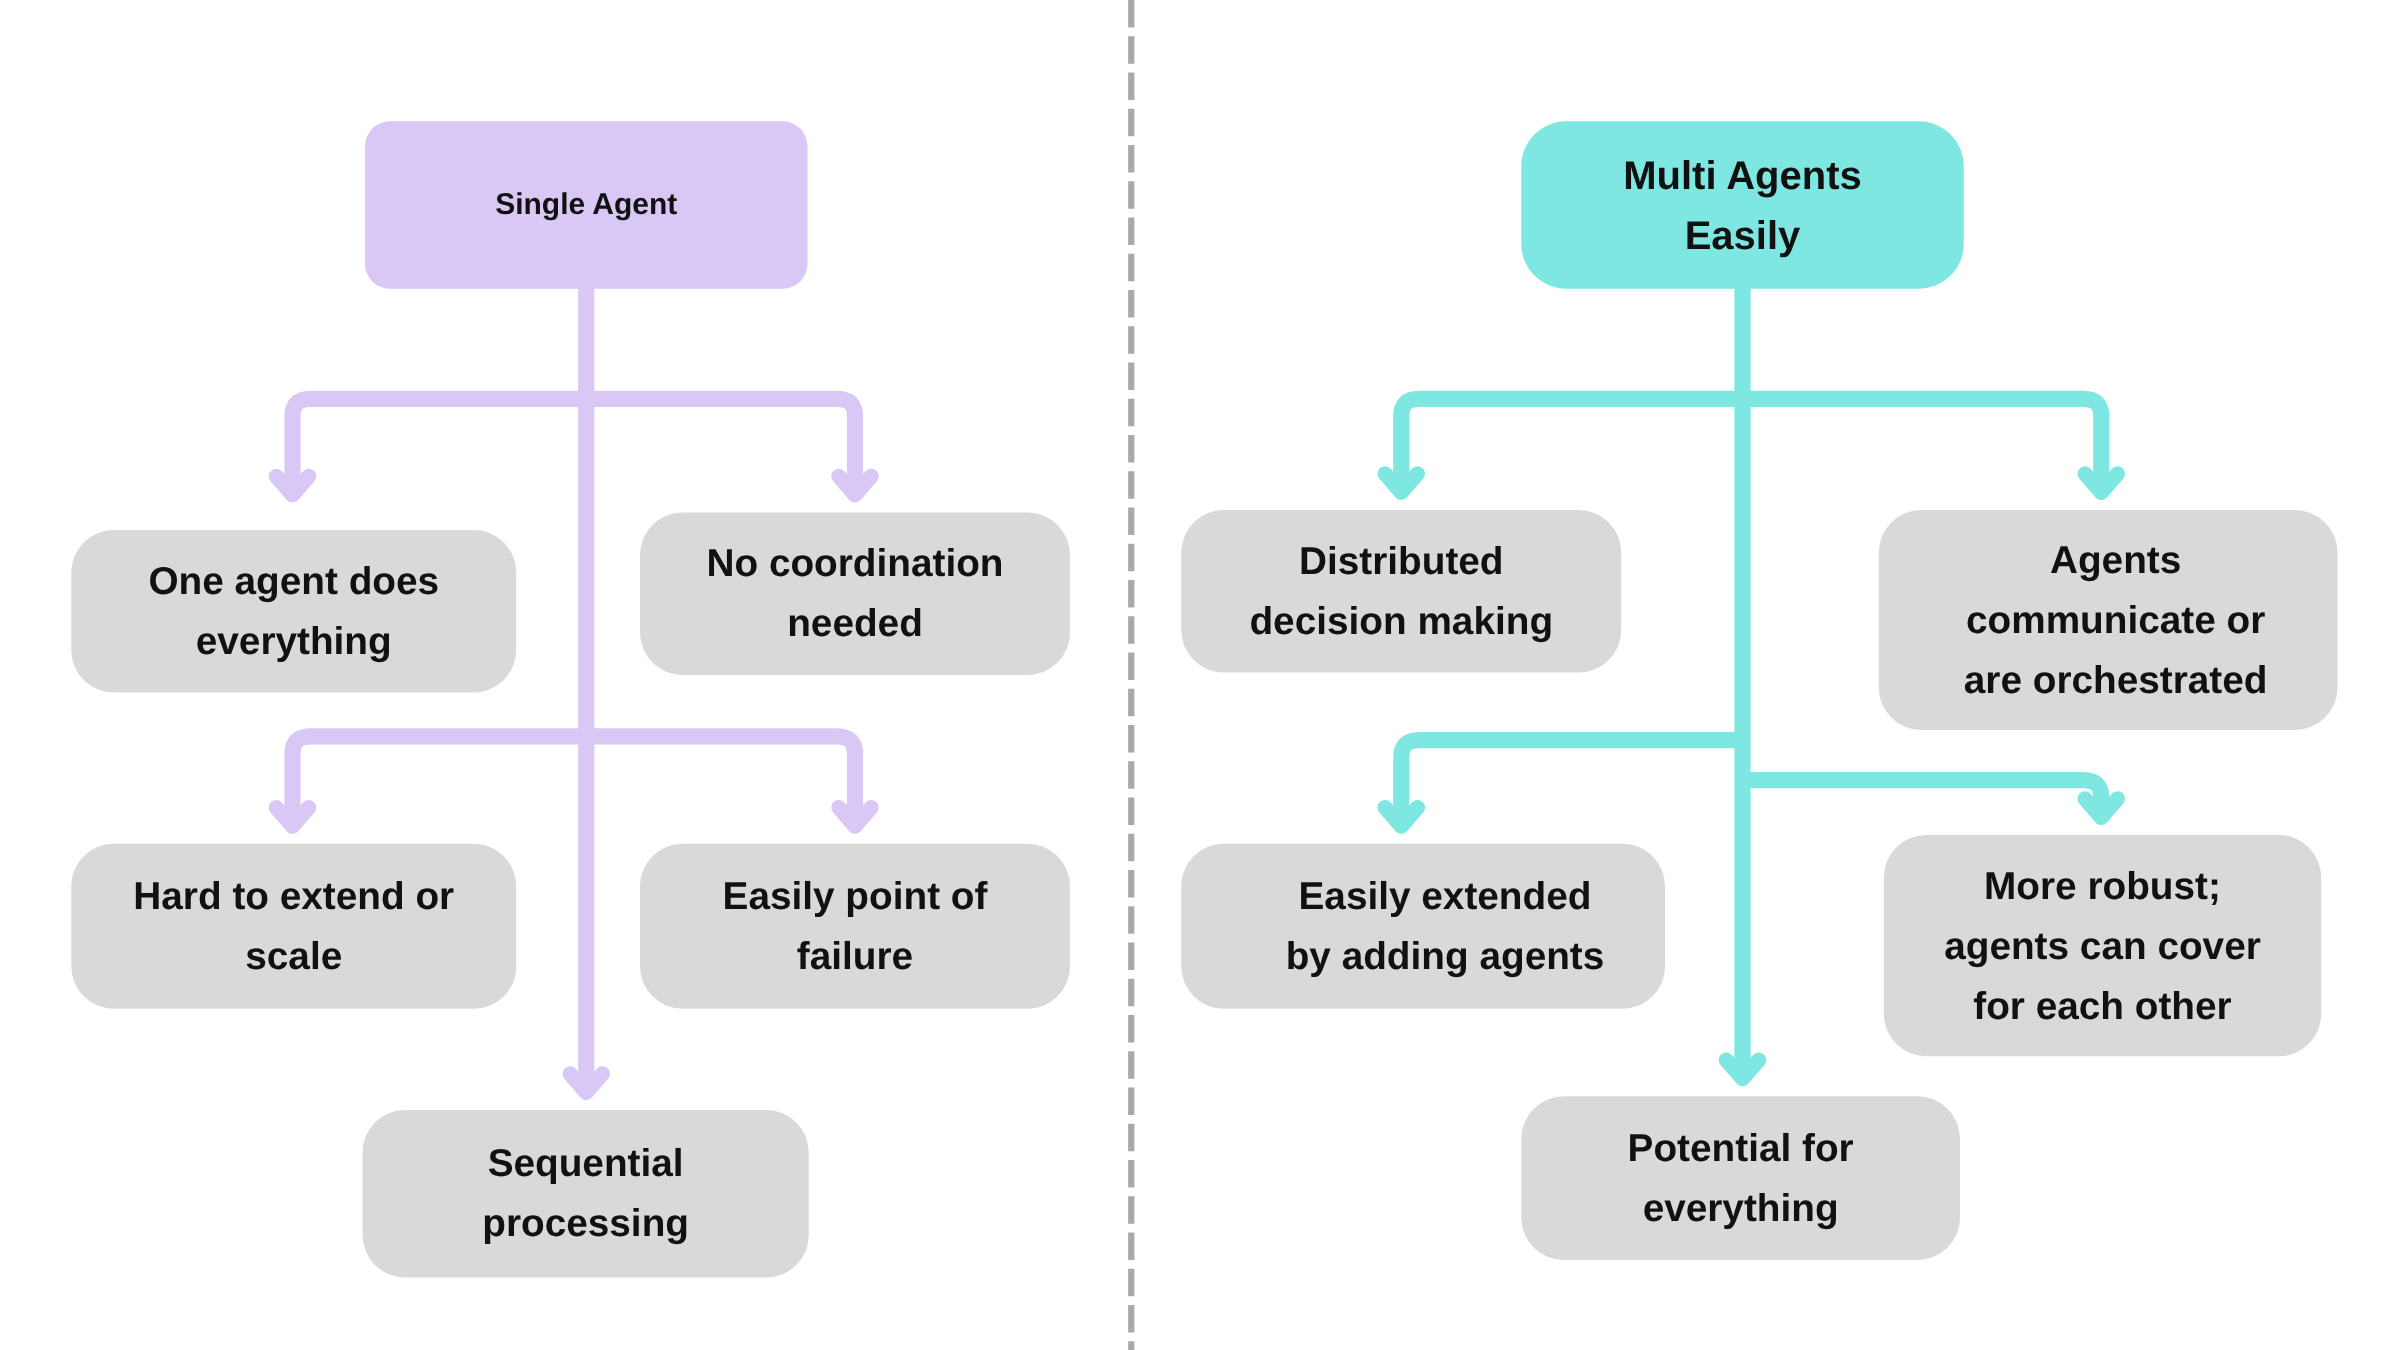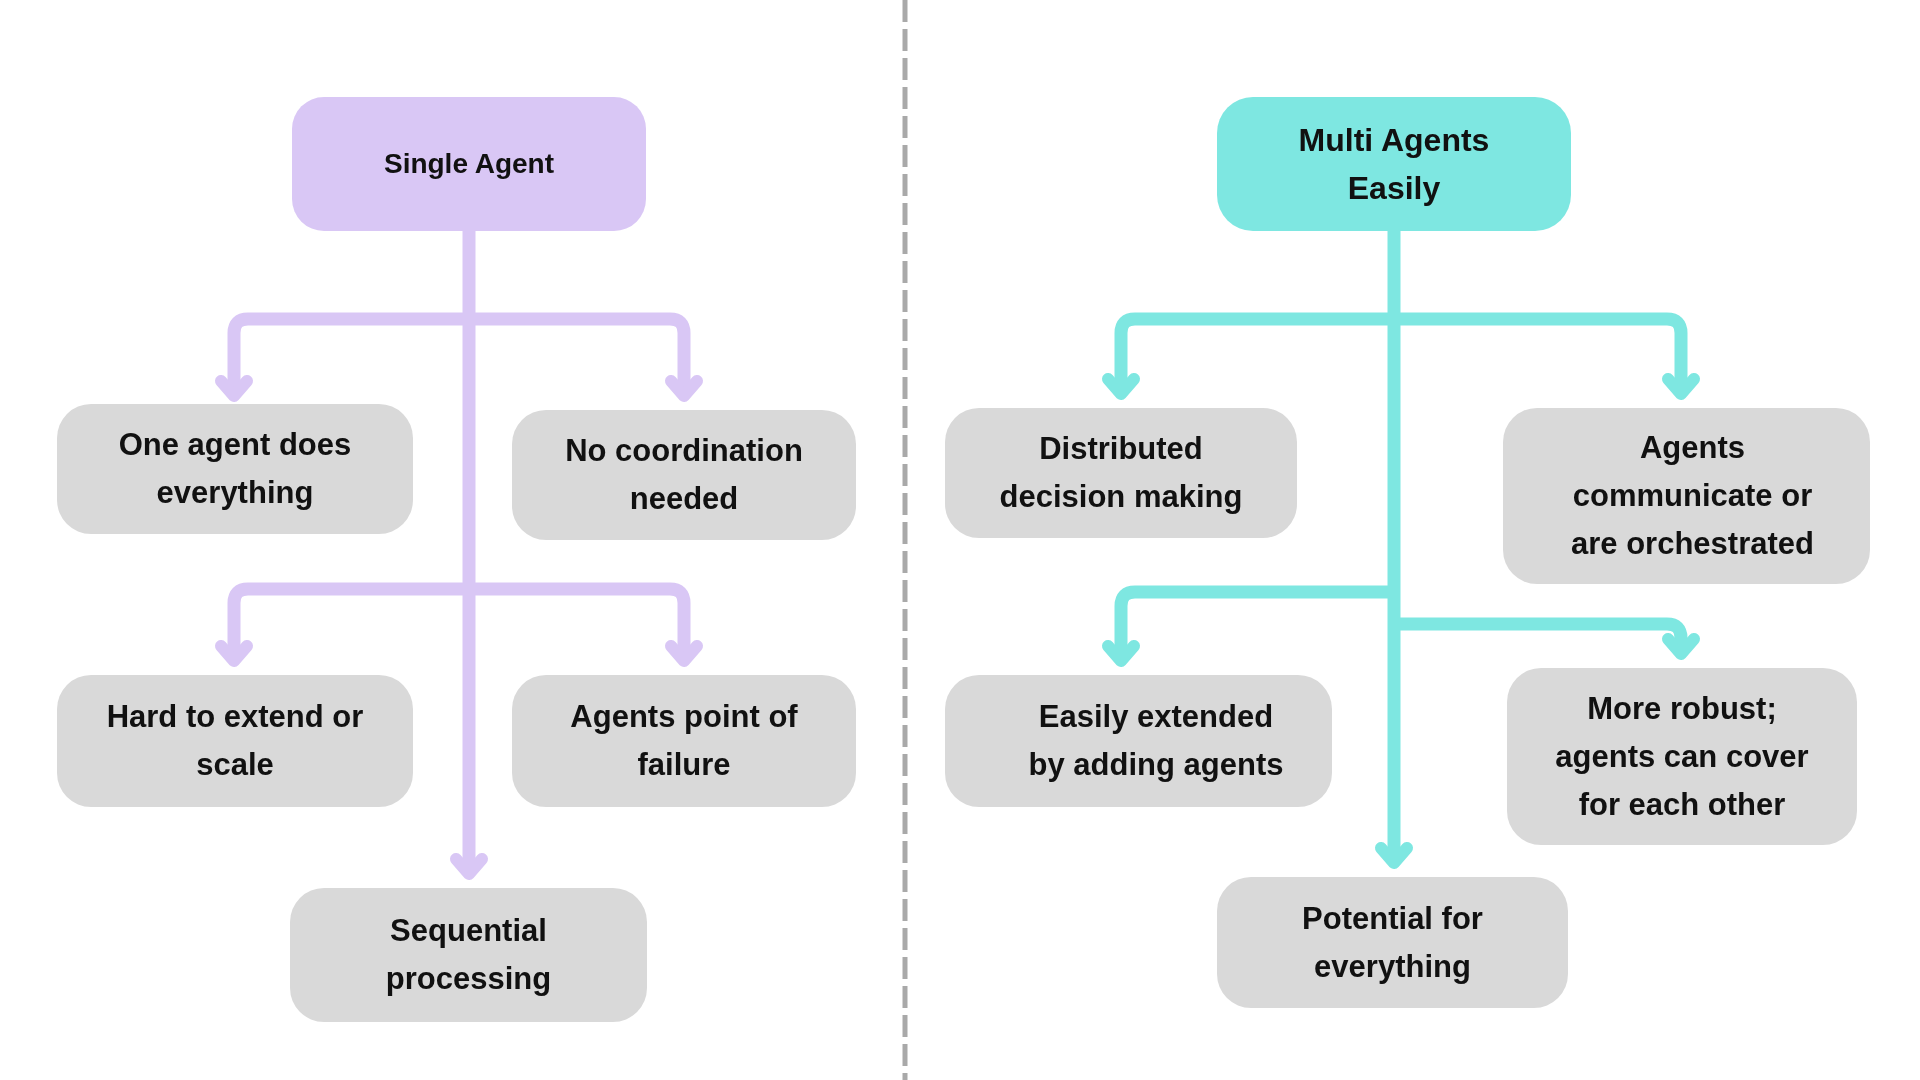--- a/index.html
+++ b/index.html
@@ -20,21 +20,21 @@
     background:var(--node_gray,#d9d9d9);
     border-radius:34px;
     display:flex;align-items:center;justify-content:center;
     text-align:center;
     color:var(--text,#111111);
     font-weight:bold;
     font-size:31px;line-height:48px;
     z-index:2;
   }
   .node span{white-space:pre-line;}
-  .root-left{background:var(--lavender,#d9c7f5);border-radius:32px;font-size:28px;}
+  .root-left{background:var(--lavender,#d9c7f5);border-radius:20px;font-size:24px;}
   .root-right{background:var(--teal,#7ee7e1);border-radius:36px;font-size:32px;}
 </style>
 </head>
 <body>
 
 <div class="stage">
 
   <svg class="connectors" viewBox="0 0 1920 1080" xmlns="http://www.w3.org/2000/svg">
     <defs>
       <marker id="arrowL" markerUnits="userSpaceOnUse" markerWidth="60" markerHeight="60" refX="0" refY="0" orient="auto" style="overflow:visible">
@@ -57,37 +57,37 @@
     <path class="line-t" d="M 1394 319 L 1135 319 Q 1121 319 1121 333 L 1121 394" marker-end="url(#arrowT)"></path>
     <path class="line-t" d="M 1394 319 L 1667 319 Q 1681 319 1681 333 L 1681 394" marker-end="url(#arrowT)"></path>
     <path class="line-t" d="M 1394 592 L 1135 592 Q 1121 592 1121 606 L 1121 661" marker-end="url(#arrowT)"></path>
     <path class="line-t" d="M 1394 624 L 1667 624 Q 1681 624 1681 638 L 1681 654" marker-end="url(#arrowT)"></path>
   </svg>
 
   <div class="node root-left" style="left:292px;top:97px;width:354px;height:134px;">
     <span>Single Agent</span>
   </div>
 
-  <div class="node" style="left:57px;top:404px;width:356px;height:130px;">
+  <div class="node" style="left:57px;top:424px;width:356px;height:130px;">
     <span>One agent does
 everything</span>
   </div>
 
   <div class="node" style="left:512px;top:410px;width:344px;height:130px;">
     <span>No coordination
 needed</span>
   </div>
 
   <div class="node" style="left:57px;top:675px;width:356px;height:132px;text-align:center;">
     <span>Hard to extend or
 scale</span>
   </div>
 
   <div class="node" style="left:512px;top:675px;width:344px;height:132px;">
-    <span>Agents point of
+    <span>Easily point of
 failure</span>
   </div>
 
   <div class="node" style="left:290px;top:888px;width:357px;height:134px;">
     <span>Sequential
 processing</span>
   </div>
 
   <div class="node root-right" style="left:1217px;top:97px;width:354px;height:134px;">
     <span>Multi Agents

